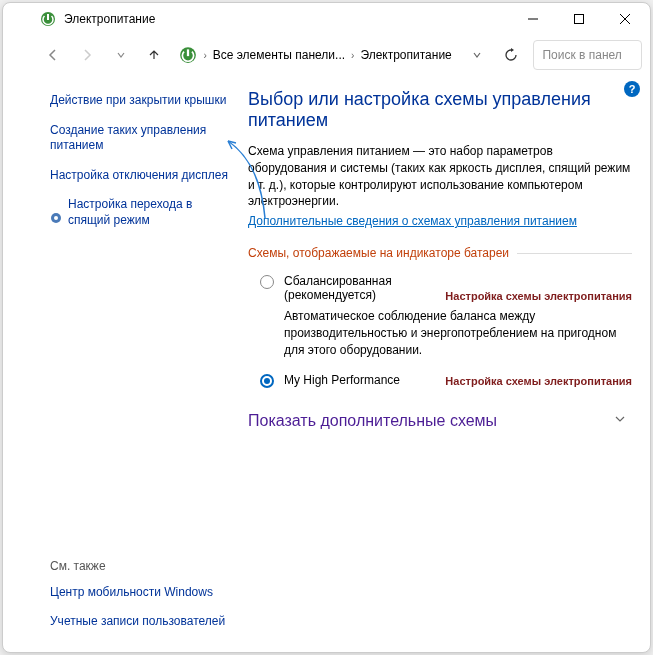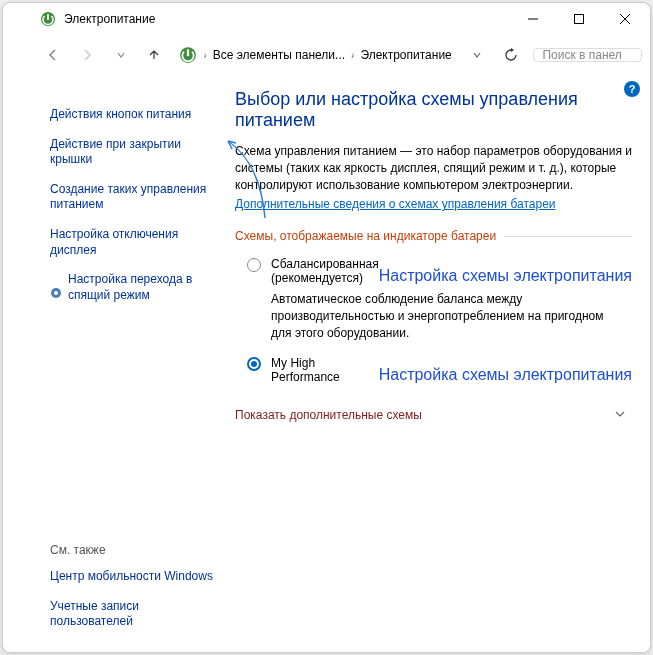--- a/index.html
+++ b/index.html
@@ -10,21 +10,21 @@
     .titlebar .title { flex: 1; font-size: 12px; color: #000; }
     .winbtns { display: flex; }
     .winbtn { width: 46px; height: 30px; display: flex; align-items: center; justify-content: center; }
     .navbar { height: 40px; display: flex; align-items: center; padding: 0 8px; gap: 4px; }
     .navbtn { width: 32px; height: 32px; display: flex; align-items: center; justify-content: center; color: #999; }
     .navbtn.enabled { color: #333; }
     .addr { flex: 1; display: flex; align-items: center; padding: 0 6px; height: 32px; gap: 6px; }
     .addr .sep { color: #666; font-size: 10px; }
     .addr-icon { width: 18px; height: 18px; }
     .addr-text { color: #000; font-size: 12px; white-space: nowrap; }
-    .search { width: 115px; height: 14px; border: 1px solid #ddd; border-radius: 4px; padding: 0 8px; font-size: 12px; color: #888; display: flex; align-items: center; margin-left: 4px; }
+    .search { width: 115px; height: 30px; border: 1px solid #ddd; border-radius: 4px; padding: 0 8px; font-size: 12px; color: #888; display: flex; align-items: center; margin-left: 4px; }
     .content { flex: 1; display: flex; position: relative; overflow: hidden; }
     .sidebar { width: 208px; padding: 18px 8px 8px 20px; display: flex; flex-direction: column; }
     .sidebar .links { flex: 1; }
     .sidebar a { display: block; color: #003399; font-size: 12px; margin-bottom: 14px; line-height: 1.3; text-decoration: none; }
     .sidebar .sleep-link { display: flex; align-items: flex-end; gap: 6px; }
     .sidebar .bullet-icon { flex-shrink: 0; margin-top: 1px; }
     .sidebar .see-also { font-size: 12px; color: #555; margin-bottom: 12px; }
     .main { flex: 1; padding: 14px 18px 10px 10px; position: relative; }
     .help-icon { position: absolute; top: 6px; right: 10px; width: 16px; height: 16px; background: #0067c0; border-radius: 50%; color: #fff; font-size: 11px; font-weight: bold; display: flex; align-items: center; justify-content: center; }
     h1 { font-size: 18px; font-weight: 400; color: #003399; margin-bottom: 12px; }
@@ -32,24 +32,24 @@
     .learn-more { font-size: 12px; color: #0067c0; text-decoration: underline; display: inline-block; margin-bottom: 18px; }
     .group-label { font-size: 12px; color: #c2410c; position: relative; margin-bottom: 14px; display: flex; align-items: center; gap: 8px; }
     .group-label::after { content: ""; flex: 1; height: 1px; background: #ddd; }
     .plan { display: flex; padding-left: 12px; margin-bottom: 10px; }
     .radio { width: 14px; height: 14px; border: 1px solid #888; border-radius: 50%; margin-right: 10px; margin-top: 1px; flex-shrink: 0; position: relative; }
     .radio.selected { border: 2px solid #0067c0; }
     .radio.selected::after { content: ""; position: absolute; top: 2px; left: 2px; width: 6px; height: 6px; background: #0067c0; border-radius: 50%; }
     .plan-body { flex: 1; }
     .plan-head { display: flex; justify-content: space-between; align-items: flex-end; }
     .plan-name { font-size: 12px; color: #000; }
-    .plan-settings { font-size: 16px; color: #1d4ed8; text-decoration: none; white-space: nowrap; }
+    .plan-settings { font-size: 11px; color: #7f1d1d; text-decoration: none; white-space: nowrap; font-weight: bold; }
     .plan-desc { font-size: 12px; color: #000; margin-top: 6px; padding-right: 10px; line-height: 1.4; }
     .expand-row { display: flex; align-items: center; justify-content: space-between; margin-top: 24px; padding-right: 6px; }
-    .expand-row .label { font-size: 12px; color: #7f1d1d; }
+    .expand-row .label { font-size: 16px; color: #4c1d95; }
     .chev { color: #666; }
     svg.arrow-annotation { position: absolute; top: 58px; left: 190px; pointer-events: none; }
   </style>
 </head>
 <body>
 
 <div class="window">
   <div class="titlebar">
     <span class="app-icon">
       <svg width="16" height="16" viewBox="0 0 16 16">
@@ -125,42 +125,41 @@
         </svg>
       </div>
     <div class="search">
         <span>Поиск в панел</span>
       </div>
   </div>
 
   <div class="content">
     <div class="sidebar">
       <div class="links">
-        <a style="margin-top:14px;">Действия кнопок питания</a>
         <a>Действие при закрытии крышки</a>
         <a>Создание таких управления питанием</a>
         <a>Настройка отключения дисплея</a>
         <a class="sleep-link">
           <span class="bullet-icon"><svg width="12" height="12">
                 <circle cx="6" cy="6" r="5" fill="#4a7ab8"></circle>
                 <circle cx="6" cy="6" r="2" fill="#fff"></circle>
               </svg></span>
           <span>Настройка перехода в спящий режим</span>
         </a>
       </div>
       <div class="see-also">См. также</div>
       <a>Центр мобильности Windows</a>
       <a>Учетные записи пользователей</a>
     </div>
 
     <div class="main">
       <div class="help-icon">?</div>
       <h1>Выбор или настройка схемы управления питанием</h1>
       <p class="desc">Схема управления питанием — это набор параметров оборудования и системы (таких как яркость дисплея, спящий режим и т. д.), которые контролируют использование компьютером электроэнергии.</p>
-      <a class="learn-more">Дополнительные сведения о схемах управления батареи</a>
+      <a class="learn-more">Дополнительные сведения о схемах управления питанием</a>
 
       <div class="group-label">
           <span>Схемы, отображаемые на индикаторе батареи</span>
         </div>
 
       <div class="plan">
         <div class="radio"></div>
         <div class="plan-body">
           <div class="plan-head">
             <span class="plan-name">Сбалансированная (рекомендуется)</span>

